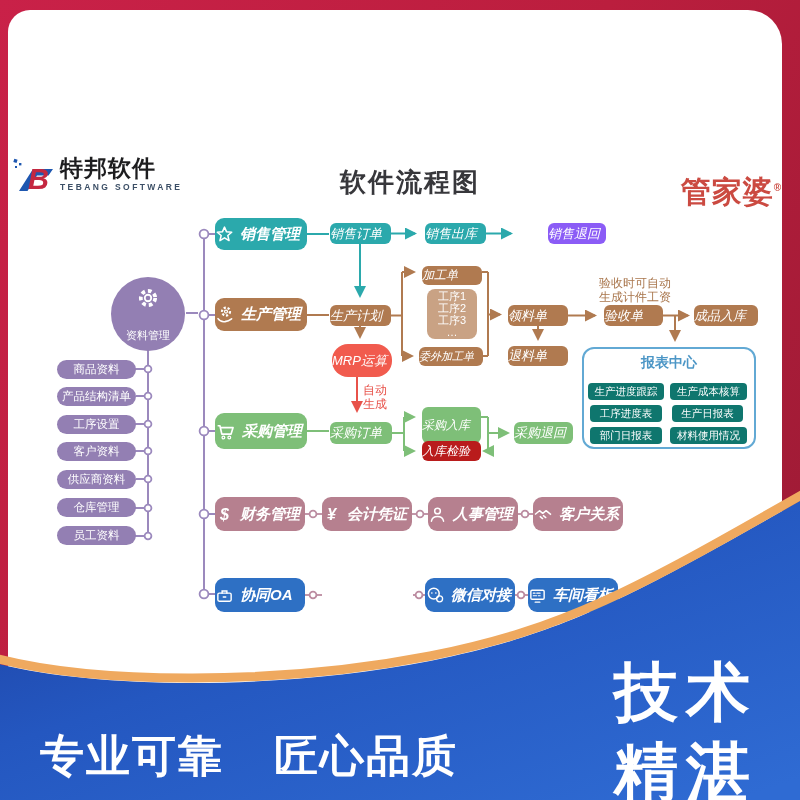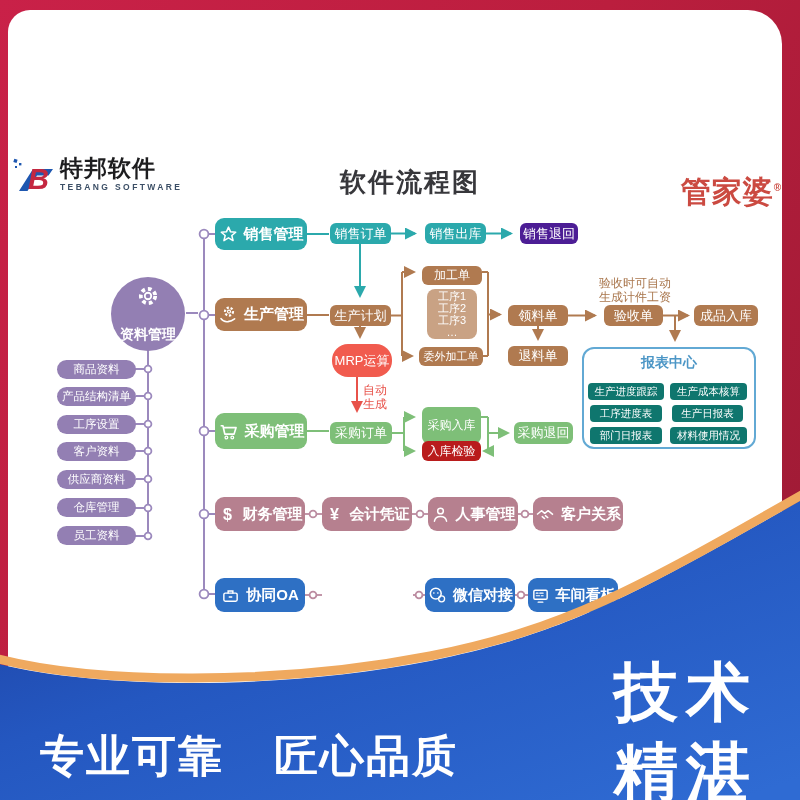--- a/index.html
+++ b/index.html
@@ -17,26 +17,26 @@
   .logo-wrap{left:12px;top:156px;display:flex;align-items:flex-start;}
   .logo-text{margin-left:4px;}
   .logo-title{font-size:23px;font-weight:bold;color:#1d1d1f;letter-spacing:1px;line-height:24px;}
   .logo-sub{font-size:8.5px;color:#3c4f66;letter-spacing:2.4px;font-weight:bold;margin-top:2px;}
   .page-title{left:300px;top:165px;width:220px;text-align:center;font-size:26px;
               font-weight:bold;color:#37373b;letter-spacing:2px;}
   .gjp{left:664px;top:172px;width:118px;text-align:right;font-size:30px;font-weight:bold;
        color:#cb4a41;letter-spacing:1px;}
   .gjp sup{font-size:10px;}
   
-  .node{display:flex;align-items:center;justify-content:center;color:#fff;
-        border-radius:6px;font-size:13px;white-space:nowrap;}
+  .node{display:flex;align-items:center;color:#fff;
+        border-radius:6px;font-size:13px;white-space:nowrap;font-style:italic;}
   .main{border-radius:9px;font-size:15px;font-weight:bold;gap:6px;}
   .hub{left:111px;top:277px;width:74px;height:74px;border-radius:50%;background:#937fb3;
        display:flex;flex-direction:column;align-items:center;justify-content:center;color:#fff;}
-  .hub-label{font-size:14px;font-weight:bold;margin-top:18px;}
+  .hub-label{font-size:11px;font-weight:normal;margin-top:18px;}
   .pill{width:79px;height:19px;left:57px;border-radius:10px;background:#937fb3;color:#fff;
         display:flex;align-items:center;justify-content:center;font-size:11.5px;}
   .ops{left:427px;top:289px;width:50px;height:50px;border-radius:8px;background:#c9a284;
        color:#fff;display:flex;flex-direction:column;align-items:center;justify-content:center;
        font-size:11px;line-height:12px;}
   .report{left:582px;top:347px;width:174px;height:102px;border:2px solid #62a9d4;
           border-radius:12px;background:#fff;box-sizing:border-box;}
   .report-title{left:582px;top:354px;width:174px;text-align:center;color:#4c96c6;
                 font-size:14px;font-weight:bold;}
   .rpill{height:17px;border-radius:4px;background:#0f766e;color:#fff;display:flex;
@@ -197,21 +197,21 @@
   <div class="abs pill" style="top:526px">员工资料</div>
 
   <div class="abs node main" style="left:215px;top:218px;width:92px;height:32px;background:#2ba9ac">
     <svg width="19" height="19" viewBox="0 0 20 20">
       <path d="M10 2.2 L12.2 7.2 17.6 7.6 13.5 11.1 14.8 16.4 10 13.5 5.2 16.4 6.5 11.1 2.4 7.6 7.8 7.2 Z" fill="none" stroke="#fff" stroke-width="1.6" stroke-linejoin="round"></path>
     </svg>
     <span>销售管理</span>
   </div>
   <div class="abs node" style="left:330px;top:223px;width:61px;height:21px;background:#2ba9ac">销售订单</div>
   <div class="abs node" style="left:425px;top:223px;width:61px;height:21px;background:#2ba9ac">销售出库</div>
-  <div class="abs node" style="left:520px;top:223px;width:58px;height:21px;background:#4c1d95">销售退回</div>
+  <div class="abs node" style="left:548px;top:223px;width:58px;height:21px;background:#8b5cf6">销售退回</div>
 
   <div class="abs node main" style="left:215px;top:298px;width:92px;height:33px;background:#b07a50">
     <svg width="20" height="20" viewBox="0 0 20 20">
       <circle cx="11" cy="6.6" r="4" fill="none" stroke="#fff" stroke-width="2.2" stroke-dasharray="2.2 1.8"></circle>
       <circle cx="11" cy="6.6" r="1.5" fill="none" stroke="#fff" stroke-width="1.2"></circle>
       <path d="M3 13.6 q2.5 3.6 7 3 q3.6 -0.6 6.6 -2.8" fill="none" stroke="#fff" stroke-width="1.6" stroke-linecap="round"></path>
     </svg>
     <span>生产管理</span>
   </div>
   <div class="abs node" style="left:330px;top:305px;width:61px;height:21px;background:#b07a50">生产计划</div>

